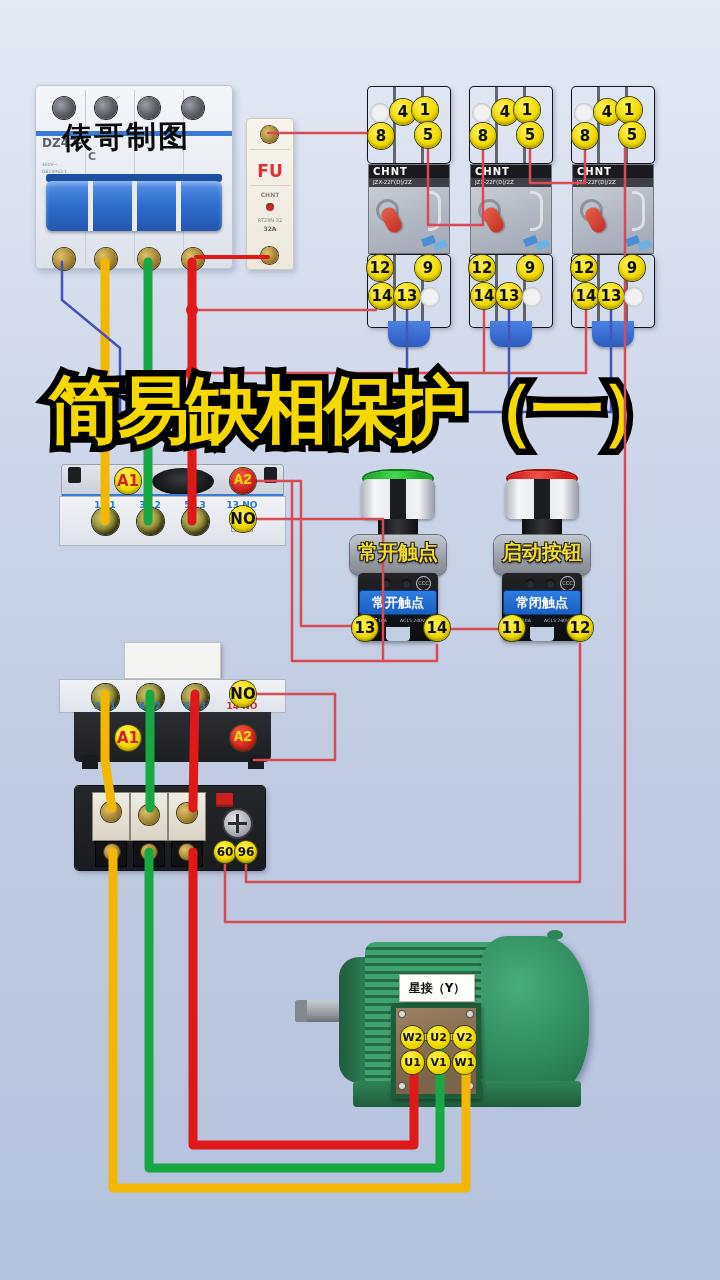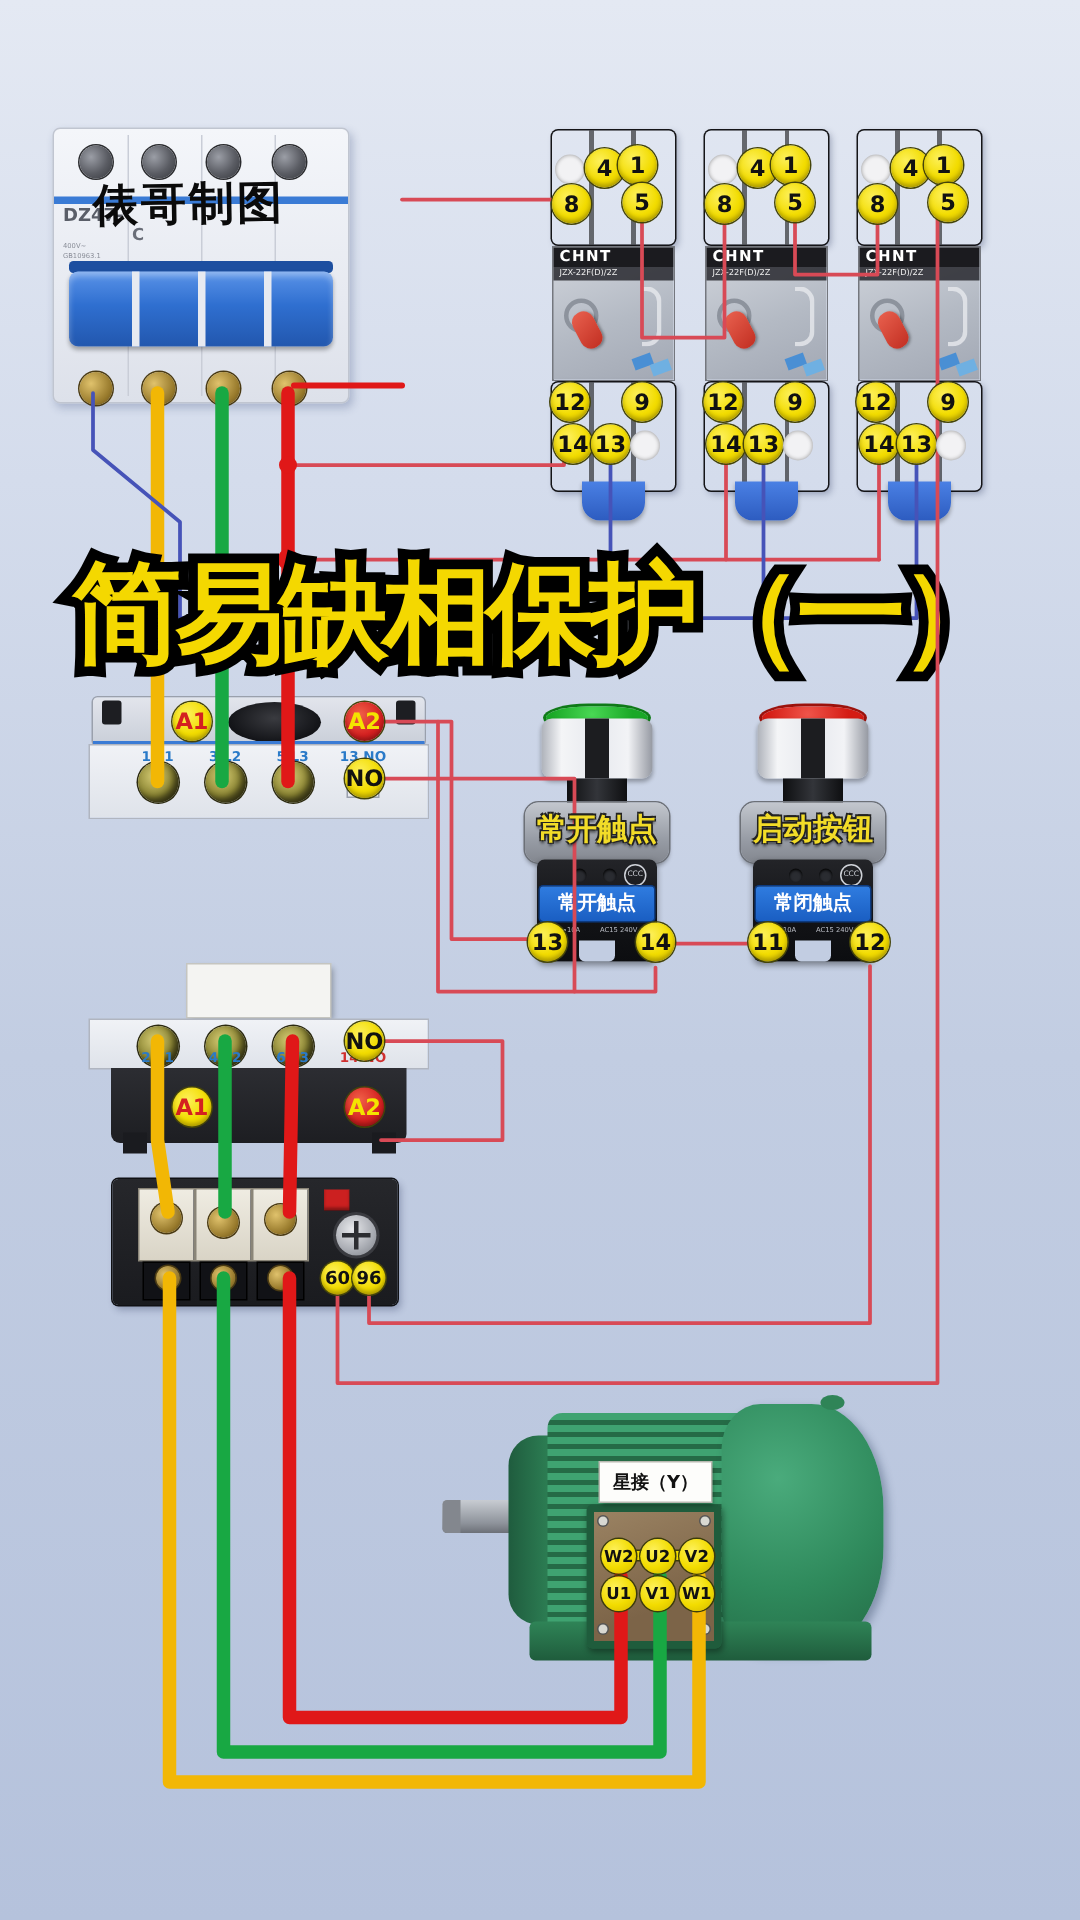--- a/index.html
+++ b/index.html
@@ -8,21 +8,21 @@
     background:linear-gradient(180deg,#e4e9f3 0%,#d4dcec 25%,#c2cde2 55%,#b5c2dc 100%);
     font-family:"DejaVu Sans",sans-serif;
   }
   .abs{position:absolute;}
   
   .tb{position:absolute; width:26px;height:26px;border-radius:50%;
       background:radial-gradient(circle at 38% 32%,#fdf05a,#f2dc00 55%,#d8be00);
       color:#111;font:bold 15px/26px "DejaVu Sans",sans-serif;text-align:center;
       box-shadow:0 0 0 1px #44440a, inset 0 -2px 3px rgba(0,0,0,.25); z-index:6;}
   .tb.sm{width:22px;height:22px;font-size:12px;line-height:22px;}
-  .tb.red{background:radial-gradient(circle at 38% 32%,#f06048,#d42020 60%,#a81414);color:#f4e400;}
+  .tb.red{background:radial-gradient(circle at 38% 32%,#f06048,#d42020 60%,#a81414);color:#f4e400;font-family:Liberation Mono, monospace;}
   .tb.a1{color:#d42020;}
   .hole{position:absolute;width:20px;height:20px;border-radius:50%;background:#f2f2f4;
         box-shadow:inset 0 0 3px rgba(0,0,0,.4); z-index:6;}
   
   .scr{position:absolute;border-radius:50%;}
   .scr.dark{background:radial-gradient(circle at 35% 35%,#9b9ea6,#5a5c63 55%,#35373c);box-shadow:0 0 0 1px #2a2b2e;}
   .scr.brass{background:radial-gradient(circle at 35% 35%,#e0c26c,#987a2c 65%,#5e4a1a);box-shadow:0 0 0 1px #4a3a12;}
   .scr.olive{background:radial-gradient(circle at 40% 35%,#d6cc74,#8a8432 55%,#3c3a16);box-shadow:0 0 0 1px #2c2a10, inset -3px -3px 4px rgba(0,0,0,.5);}
   
   .breaker{left:35px;top:85px;width:196px;height:182px;background:linear-gradient(180deg,#f4f6fa,#e7eaf1 60%,#dde1ea);
@@ -176,20 +176,31 @@
       <div class="bk-hdiv" style="left:86px"></div>
       <div class="bk-hdiv" style="left:130px"></div>
     </div>
     <div class="scr brass" style="left:17px;top:162px;width:22px;height:22px"></div>
     <div class="scr brass" style="left:59px;top:162px;width:22px;height:22px"></div>
     <div class="scr brass" style="left:102px;top:162px;width:22px;height:22px"></div>
     <div class="scr brass" style="left:146px;top:162px;width:22px;height:22px"></div>
   </div>
   <div class="watermark">俵哥制图</div>
 
+  <div class="abs fuse">
+    <div class="scr brass" style="left:14px;top:7px;width:17px;height:17px"></div>
+    <div class="fu-line" style="top:30px"></div>
+    <div class="fu-label">FU</div>
+    <div class="fu-line" style="top:66px"></div>
+    <div class="fu-brand">CHNT</div>
+    <div class="fu-dot"></div>
+    <div class="fu-model">RT28N-32</div>
+    <div class="fu-rate">32A</div>
+    <div class="scr brass" style="left:14px;top:128px;width:17px;height:17px"></div>
+  </div>
 
   <div class="relay" style="left:368px">
     <div class="r-sock r-top"></div>
     <div class="hole" style="left:2px;top:16px"></div>
     <span class="tb" style="left:22px;top:12px">4</span>
     <span class="tb" style="left:44px;top:10px">1</span>
     <span class="tb" style="left:0px;top:36px">8</span>
     <span class="tb" style="left:47px;top:35px">5</span>
     <div class="r-body">
       <div class="r-brand">CHNT</div>

